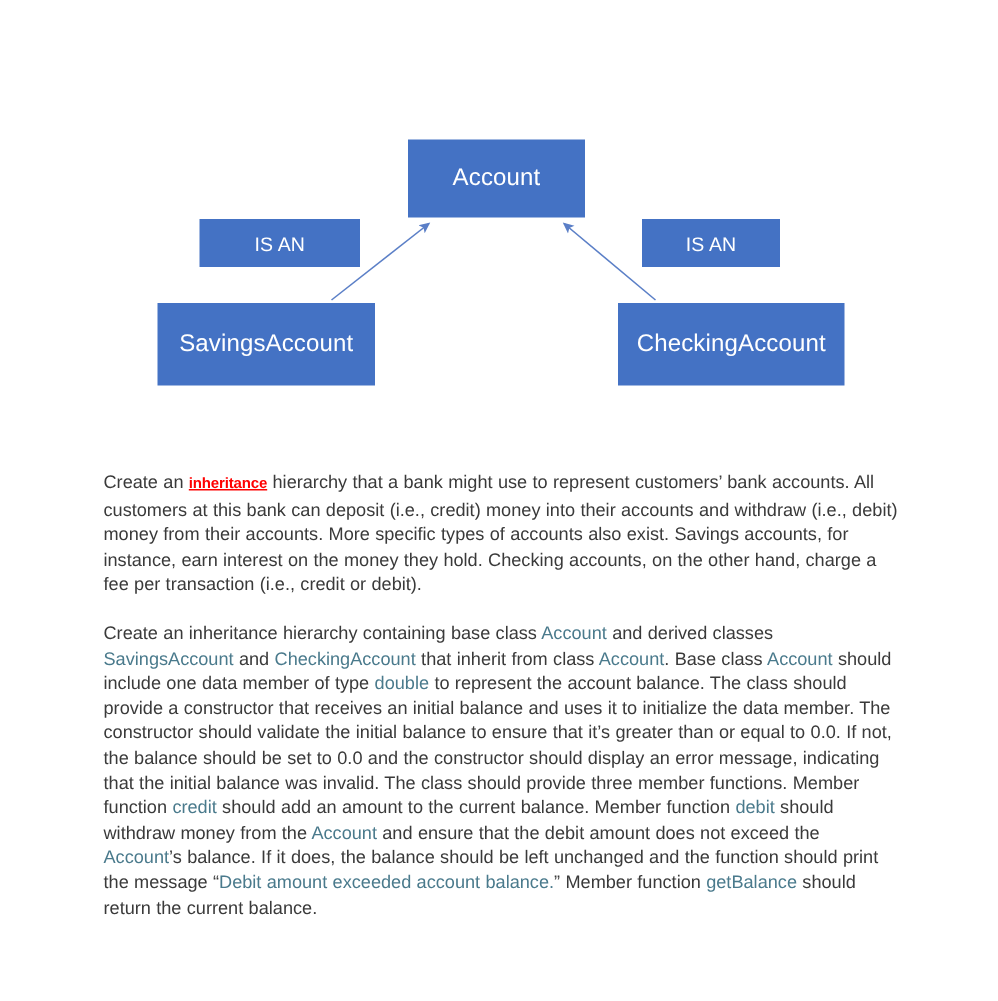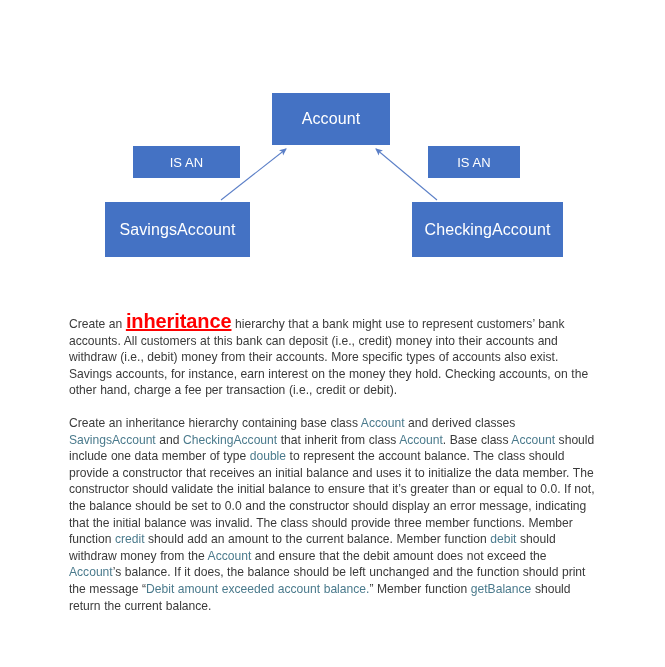--- a/index.html
+++ b/index.html
@@ -79,21 +79,21 @@
     word-spacing: .2px;
   }
   .para:last-child { margin-bottom: 0; }
   .kw {
     color: #4a7a8c;
   }
   .emph {
     color: #ff0000;
     font-weight: bold;
     text-decoration: underline;
-    font-size: 20px;
+    font-size: 10px;
     letter-spacing: -0.1px;
   }
 </style>
 </head>
 <body>
 
 <div id="diagram">
 
   <svg id="arrows" viewBox="0 0 665 300" width="665" height="300" xmlns="http://www.w3.org/2000/svg">
     <defs>

